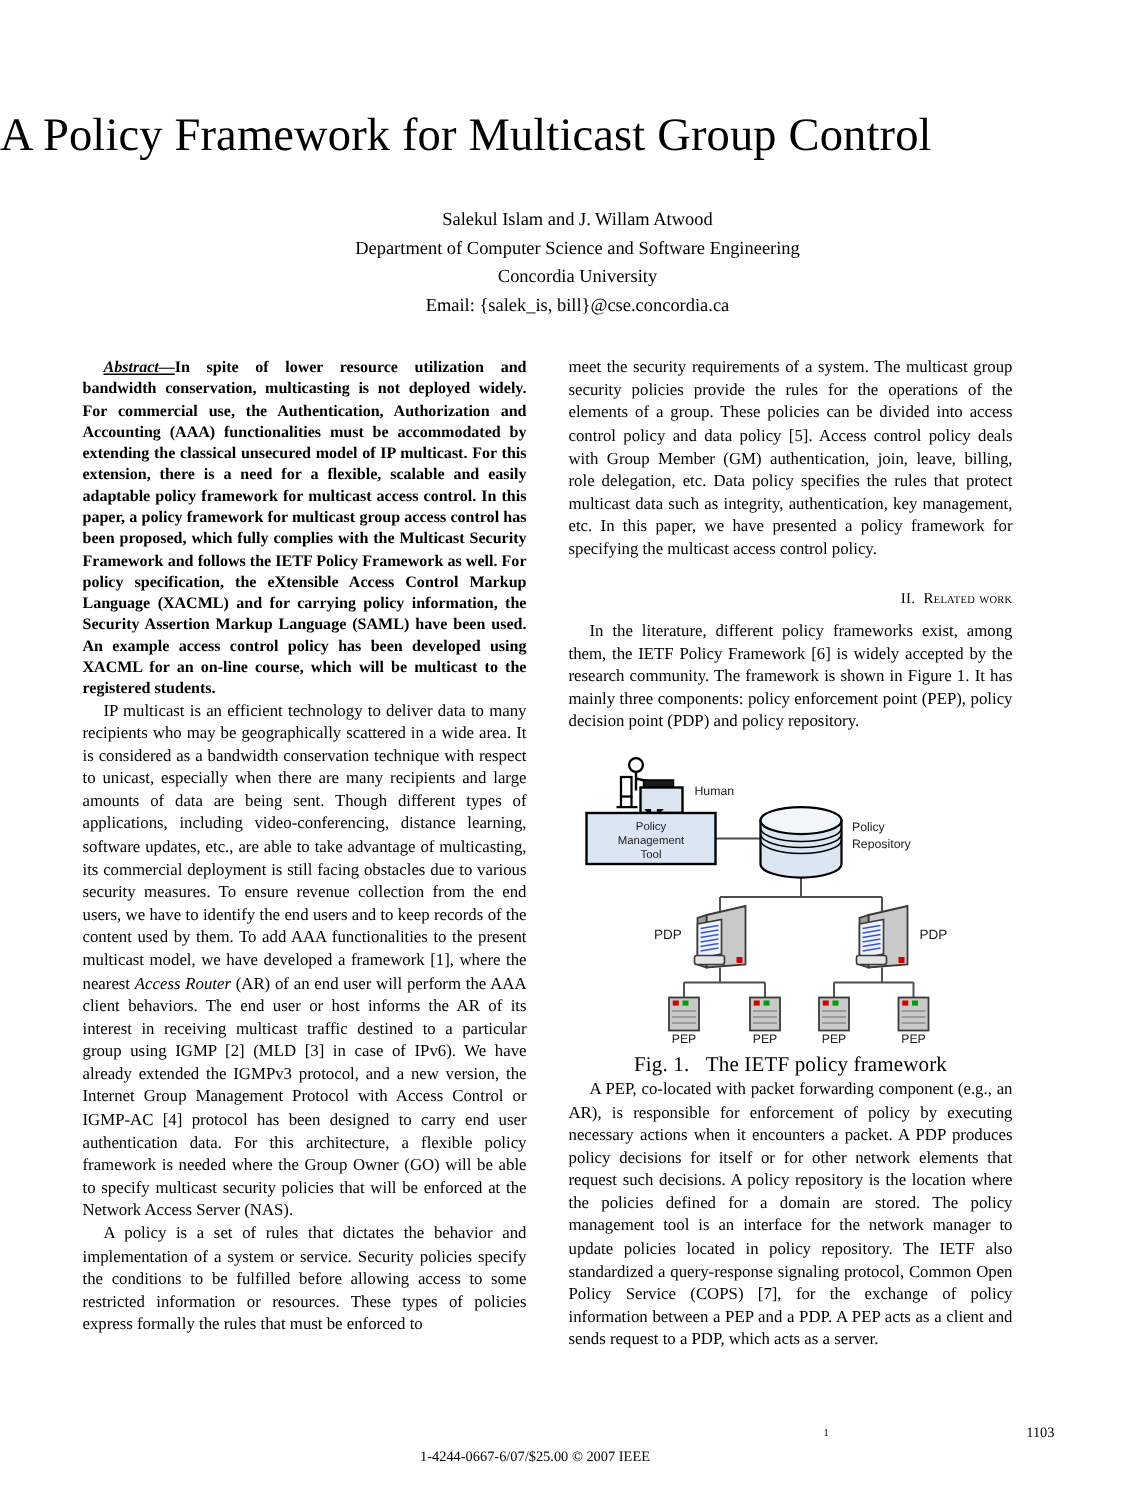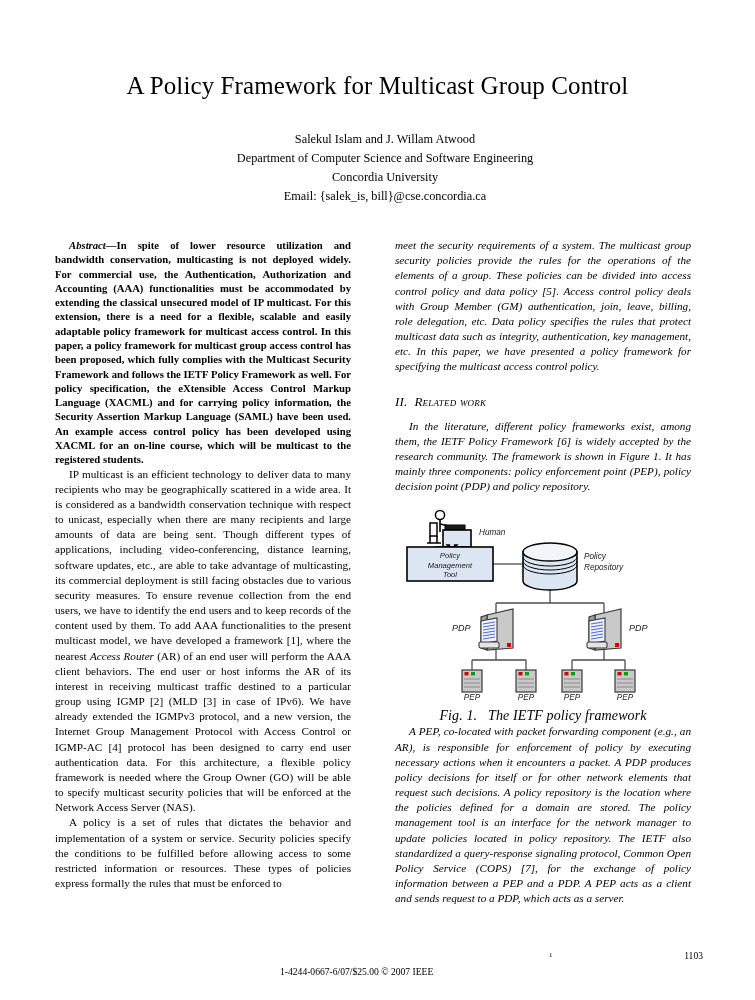--- a/index.html
+++ b/index.html
@@ -20,22 +20,21 @@
     position: absolute;
     left: 0; top: 0;
     width: 755px;
     height: 1000px;
     box-sizing: border-box;
     padding: 0;
   }
 
   
   .title {
-    text-align: center;
-    font-size: 25px;
+    font-size: 31px;
     font-weight: normal;
     letter-spacing: 0.1px;
     margin: 0;
     padding-top: 72px;
     line-height: 1.15;
   }
   .authors {
     text-align: center;
     font-size: 12.3px;
     margin-top: 29px;
@@ -50,21 +49,21 @@
     top: 238px;
     width: 648px;
     height: 700px;
   }
   .col {
     position: absolute;
     top: 0;
     width: 296px;
   }
   .col-left  { left: 0px; }
-  .col-right { left: 340px; font-style: italic; }
+  .col-right { left: 324px; }
 
   p {
     margin: 0;
     font-size: 11.2px;
     line-height: 1.355;
     text-align: justify;
     text-justify: inter-word;
     text-indent: 14px;
     hyphens: none;
   }
@@ -74,26 +73,27 @@
     font-weight: bold;
     font-size: 10.7px;
     line-height: 1.335;
     text-align: justify;
     text-indent: 14px;
     margin: 0;
   }
   .abstract .lead {
     font-style: italic;
     font-weight: bold;
+    text-decoration: underline;
   }
 
   h2.section {
-    text-align: left;
+    text-align: right;
     font-weight: normal;
-    font-size: 13px;
+    font-size: 10px;
     font-variant: small-caps;
     margin: 19px 0 9px 0;
     letter-spacing: 0.2px;
   }
   h2.section .numeral { font-variant: normal; }
 
   .it { font-style: italic; }
 
   
   .figure {

